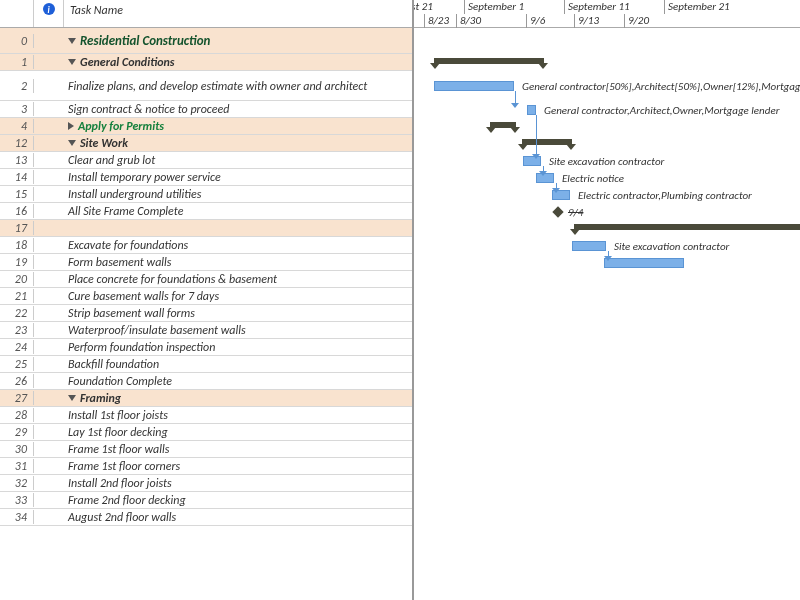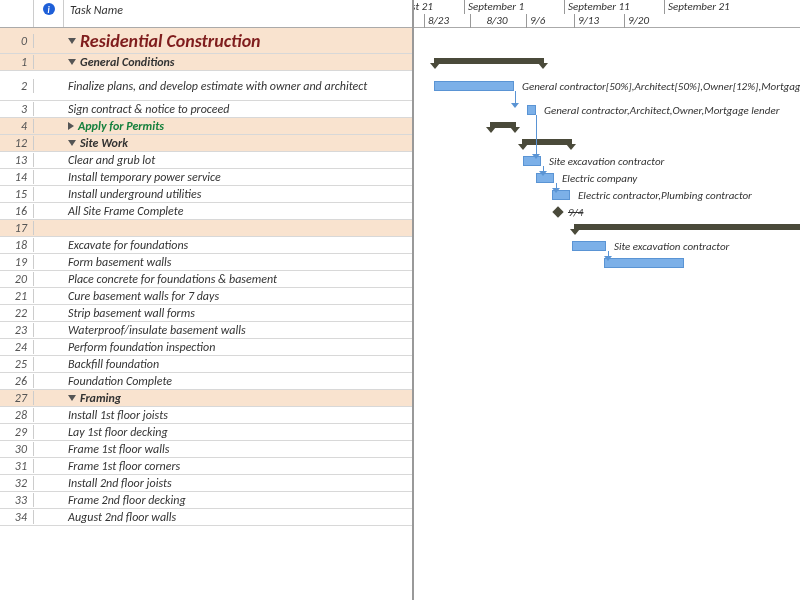--- a/index.html
+++ b/index.html
@@ -47,21 +47,21 @@
     text-align: right; padding-right: 6px; font-style: italic; color: #555;
   }
   .tbody .row .col-info {
     width: 30px; border-right: 1px solid #ccc;
   }
   .tbody .row .col-name {
     flex: 1; padding: 0 4px; display: flex; align-items: center;
     font-style: italic; overflow: hidden; white-space: normal;
   }
   .row.hl { background: #f9e3cf; }
-  .row.summary0 .col-name span { font-weight: bold; color: #7f1d1d; font-size: 18px; }
+  .row.summary0 .col-name span { font-weight: bold; color: #14532d; font-size: 13px; }
   .row.summary1 .col-name span { font-weight: bold; color: #333; }
   .row.summary2 .col-name span { font-weight: bold; color: #15803d; }
   .tri {
     display: inline-block; width: 0; height: 0;
     margin-right: 4px;
   }
   .tri.open { border-left: 4px solid transparent; border-right: 4px solid transparent; border-top: 6px solid #555; }
   .tri.closed { border-top: 4px solid transparent; border-bottom: 4px solid transparent; border-left: 6px solid #555; }
   .indent0 { padding-left: 6px; }
   .indent1 { padding-left: 22px; }
@@ -333,39 +333,39 @@
   <div class="right-pane">
     <div class="timeline-header">
       <div class="toprow" id="th-top">
           <div class="th-cell" style="left: -30px; width: 100px;">August 21</div>
           <div class="th-cell" style="left: 50px; width: 100px;">September 1</div>
           <div class="th-cell" style="left: 150px; width: 100px;">September 11</div>
           <div class="th-cell" style="left: 250px; width: 100px;">September 21</div>
         </div>
       <div class="botrow" id="th-bot">
           <div class="th-cell" style="left: 10px; width: 50px;">8/23</div>
-          <div class="th-cell" style="left: 56px; width: 50px; text-align: center;">8/30</div>
+          <div class="th-cell" style="left: 42px; width: 50px;">8/30</div>
           <div class="th-cell" style="left: 112px; width: 50px;">9/6</div>
           <div class="th-cell" style="left: 160px; width: 50px;">9/13</div>
           <div class="th-cell" style="left: 210px; width: 50px;">9/20</div>
         </div>
     </div>
     <div class="chart-area" id="chart">
         <div class="sumbar" style="left: 20px; top: 29.5px; width: 110px;"></div>
         <div class="sumbar" style="left: 76px; top: 93.5px; width: 26px;"></div>
         <div class="sumbar" style="left: 108px; top: 110.5px; width: 50px;"></div>
         <div class="sumbar" style="left: 160px; top: 195.5px; width: 430px;"></div>
         <div class="bar" style="left: 20px; top: 53px; width: 80px;"></div>
         <div class="barlabel" style="left: 108px; top: 52px;">General  contractor[50%],Architect[50%],Owner[12%],Mortgage lender</div>
         <div class="bar" style="left: 113px; top: 76.5px; width: 9px;"></div>
         <div class="barlabel" style="left: 130px; top: 75.5px;">General  contractor,Architect,Owner,Mortgage  lender</div>
         <div class="bar" style="left: 109px; top: 127.5px; width: 18px;"></div>
         <div class="barlabel" style="left: 135px; top: 126.5px;">Site excavation contractor</div>
         <div class="bar" style="left: 122px; top: 144.5px; width: 18px;"></div>
-        <div class="barlabel" style="left: 148px; top: 143.5px;">Electric company</div>
+        <div class="barlabel" style="left: 148px; top: 143.5px;">Electric notice</div>
         <div class="bar" style="left: 138px; top: 161.5px; width: 18px;"></div>
         <div class="barlabel" style="left: 164px; top: 160.5px;">Electric contractor,Plumbing contractor</div>
         <div class="bar" style="left: 158px; top: 212.5px; width: 34px;"></div>
         <div class="barlabel" style="left: 200px; top: 211.5px;">Site excavation contractor</div>
         <div class="bar" style="left: 190px; top: 229.5px; width: 80px;"></div>
         <div class="milestone" style="left: 140px; top: 179.5px;"></div>
         <div class="barlabel" style="left: 154px; top: 177.5px; text-decoration: line-through;">9/4</div>
         <div class="link link-v" style="left: 101px; top: 63px; height: 11.5px;"></div>
         <div class="link-arrow" style="left: 97px; top: 74.5px;"></div>
         <div class="link link-v" style="left: 122px; top: 86.5px; height: 39px;"></div>

